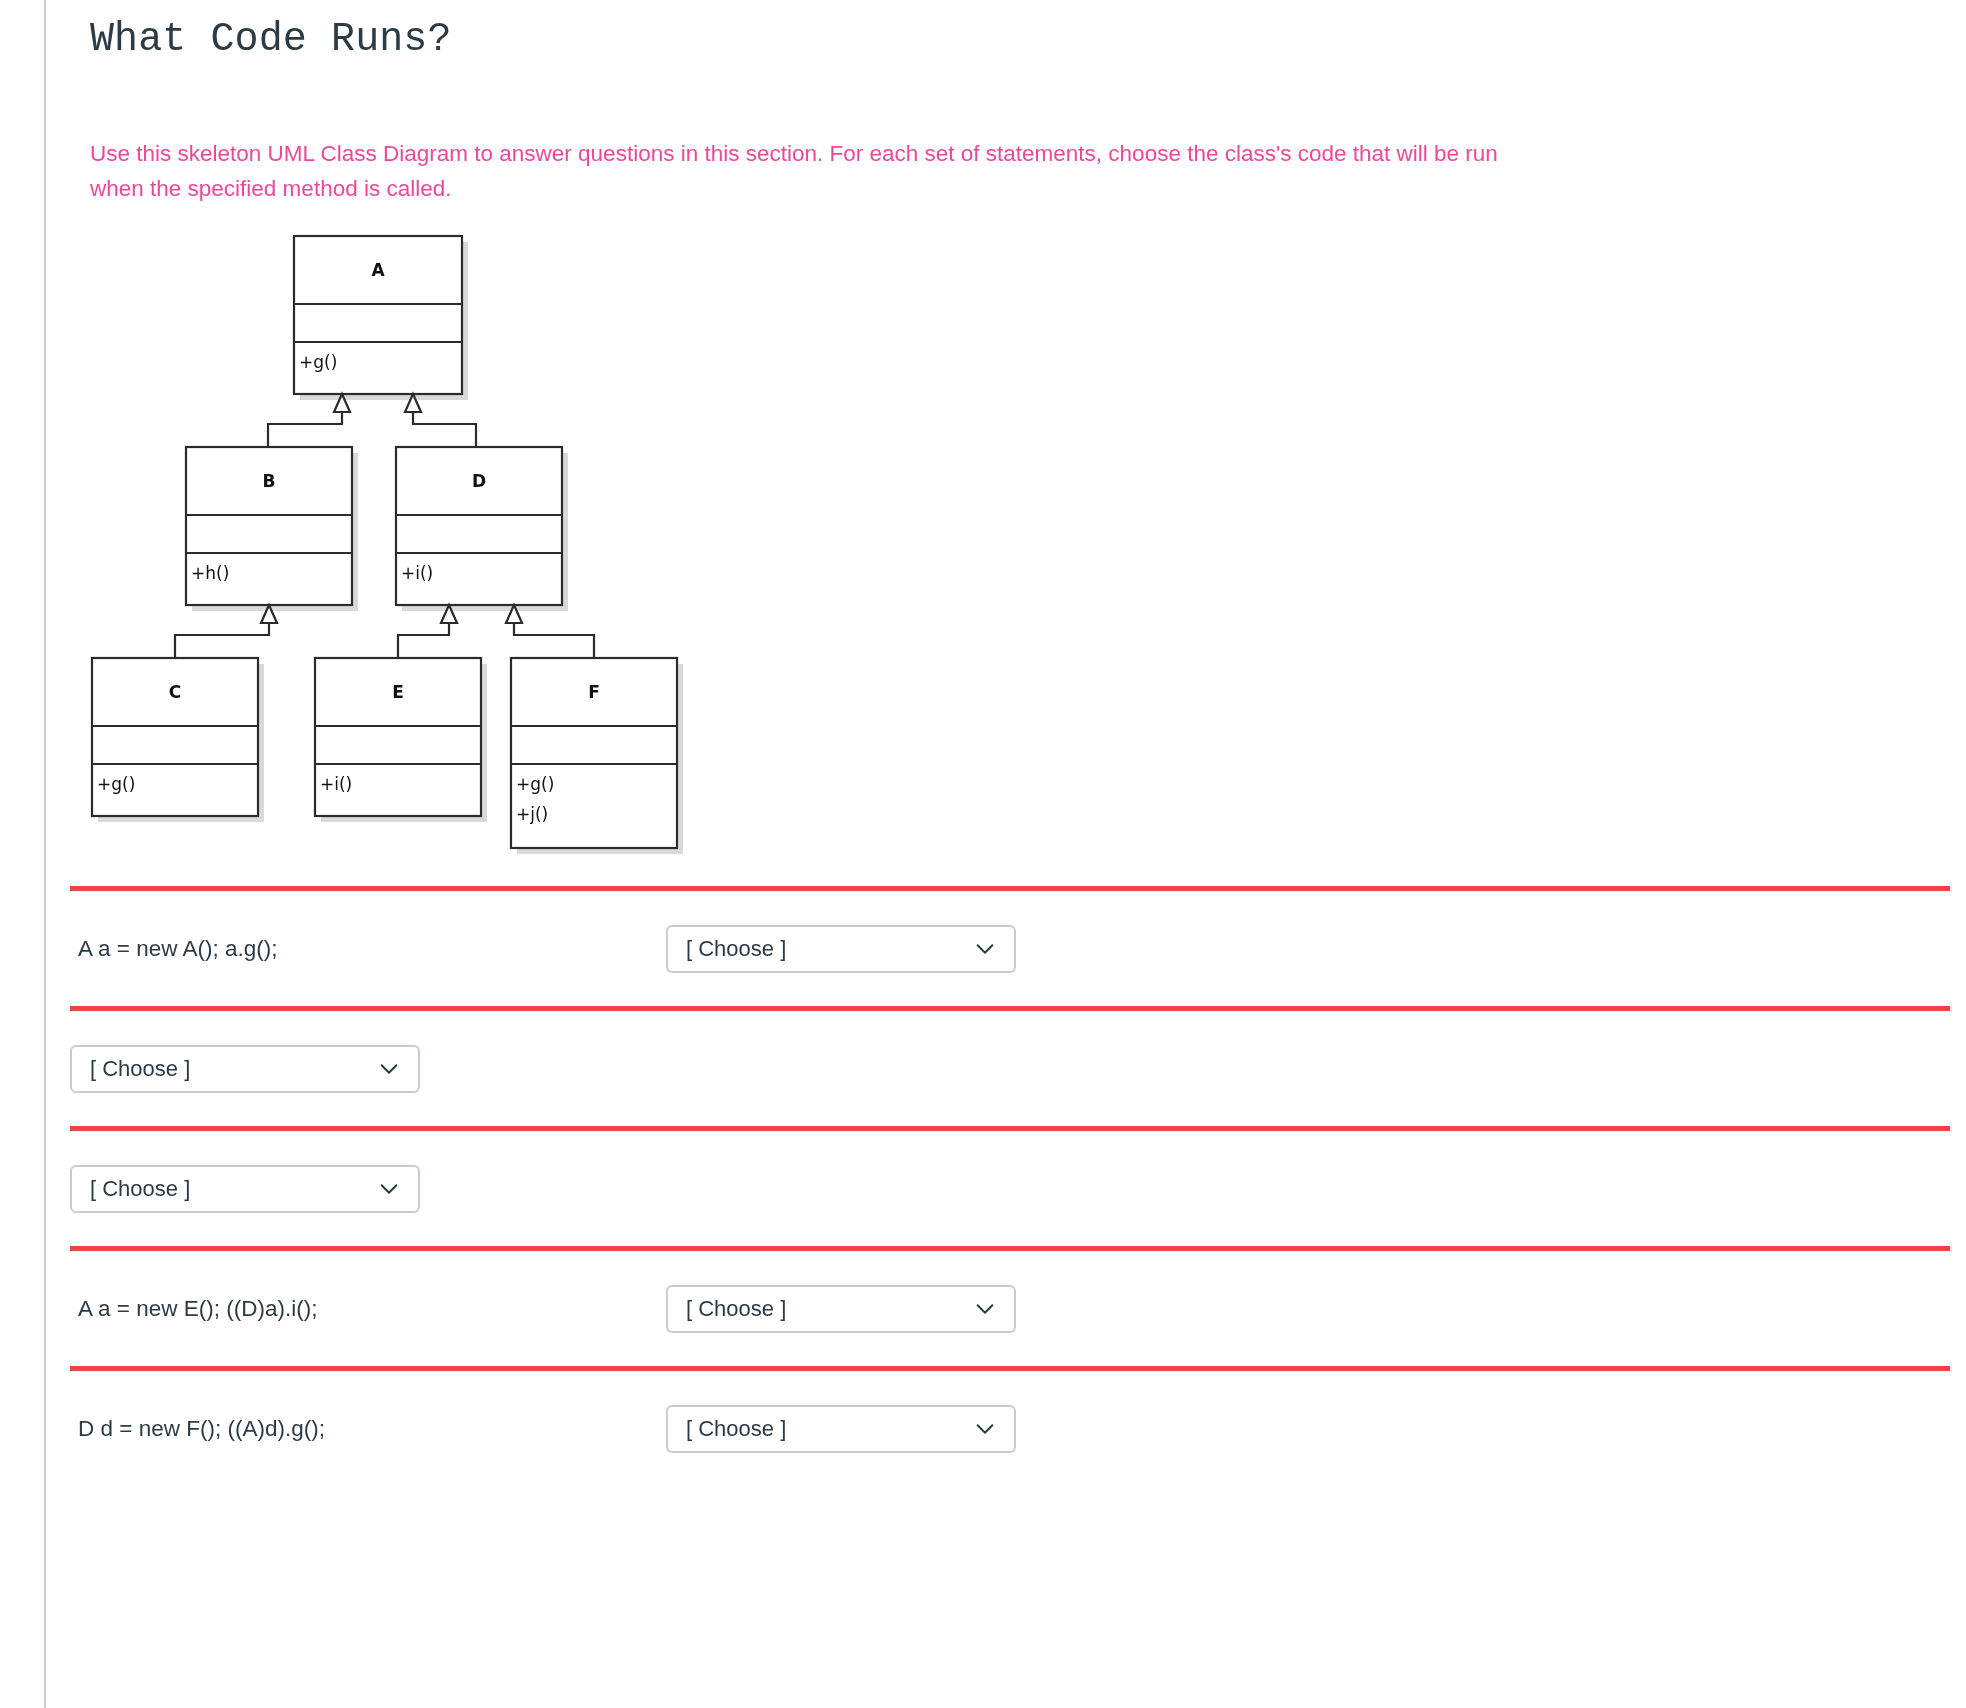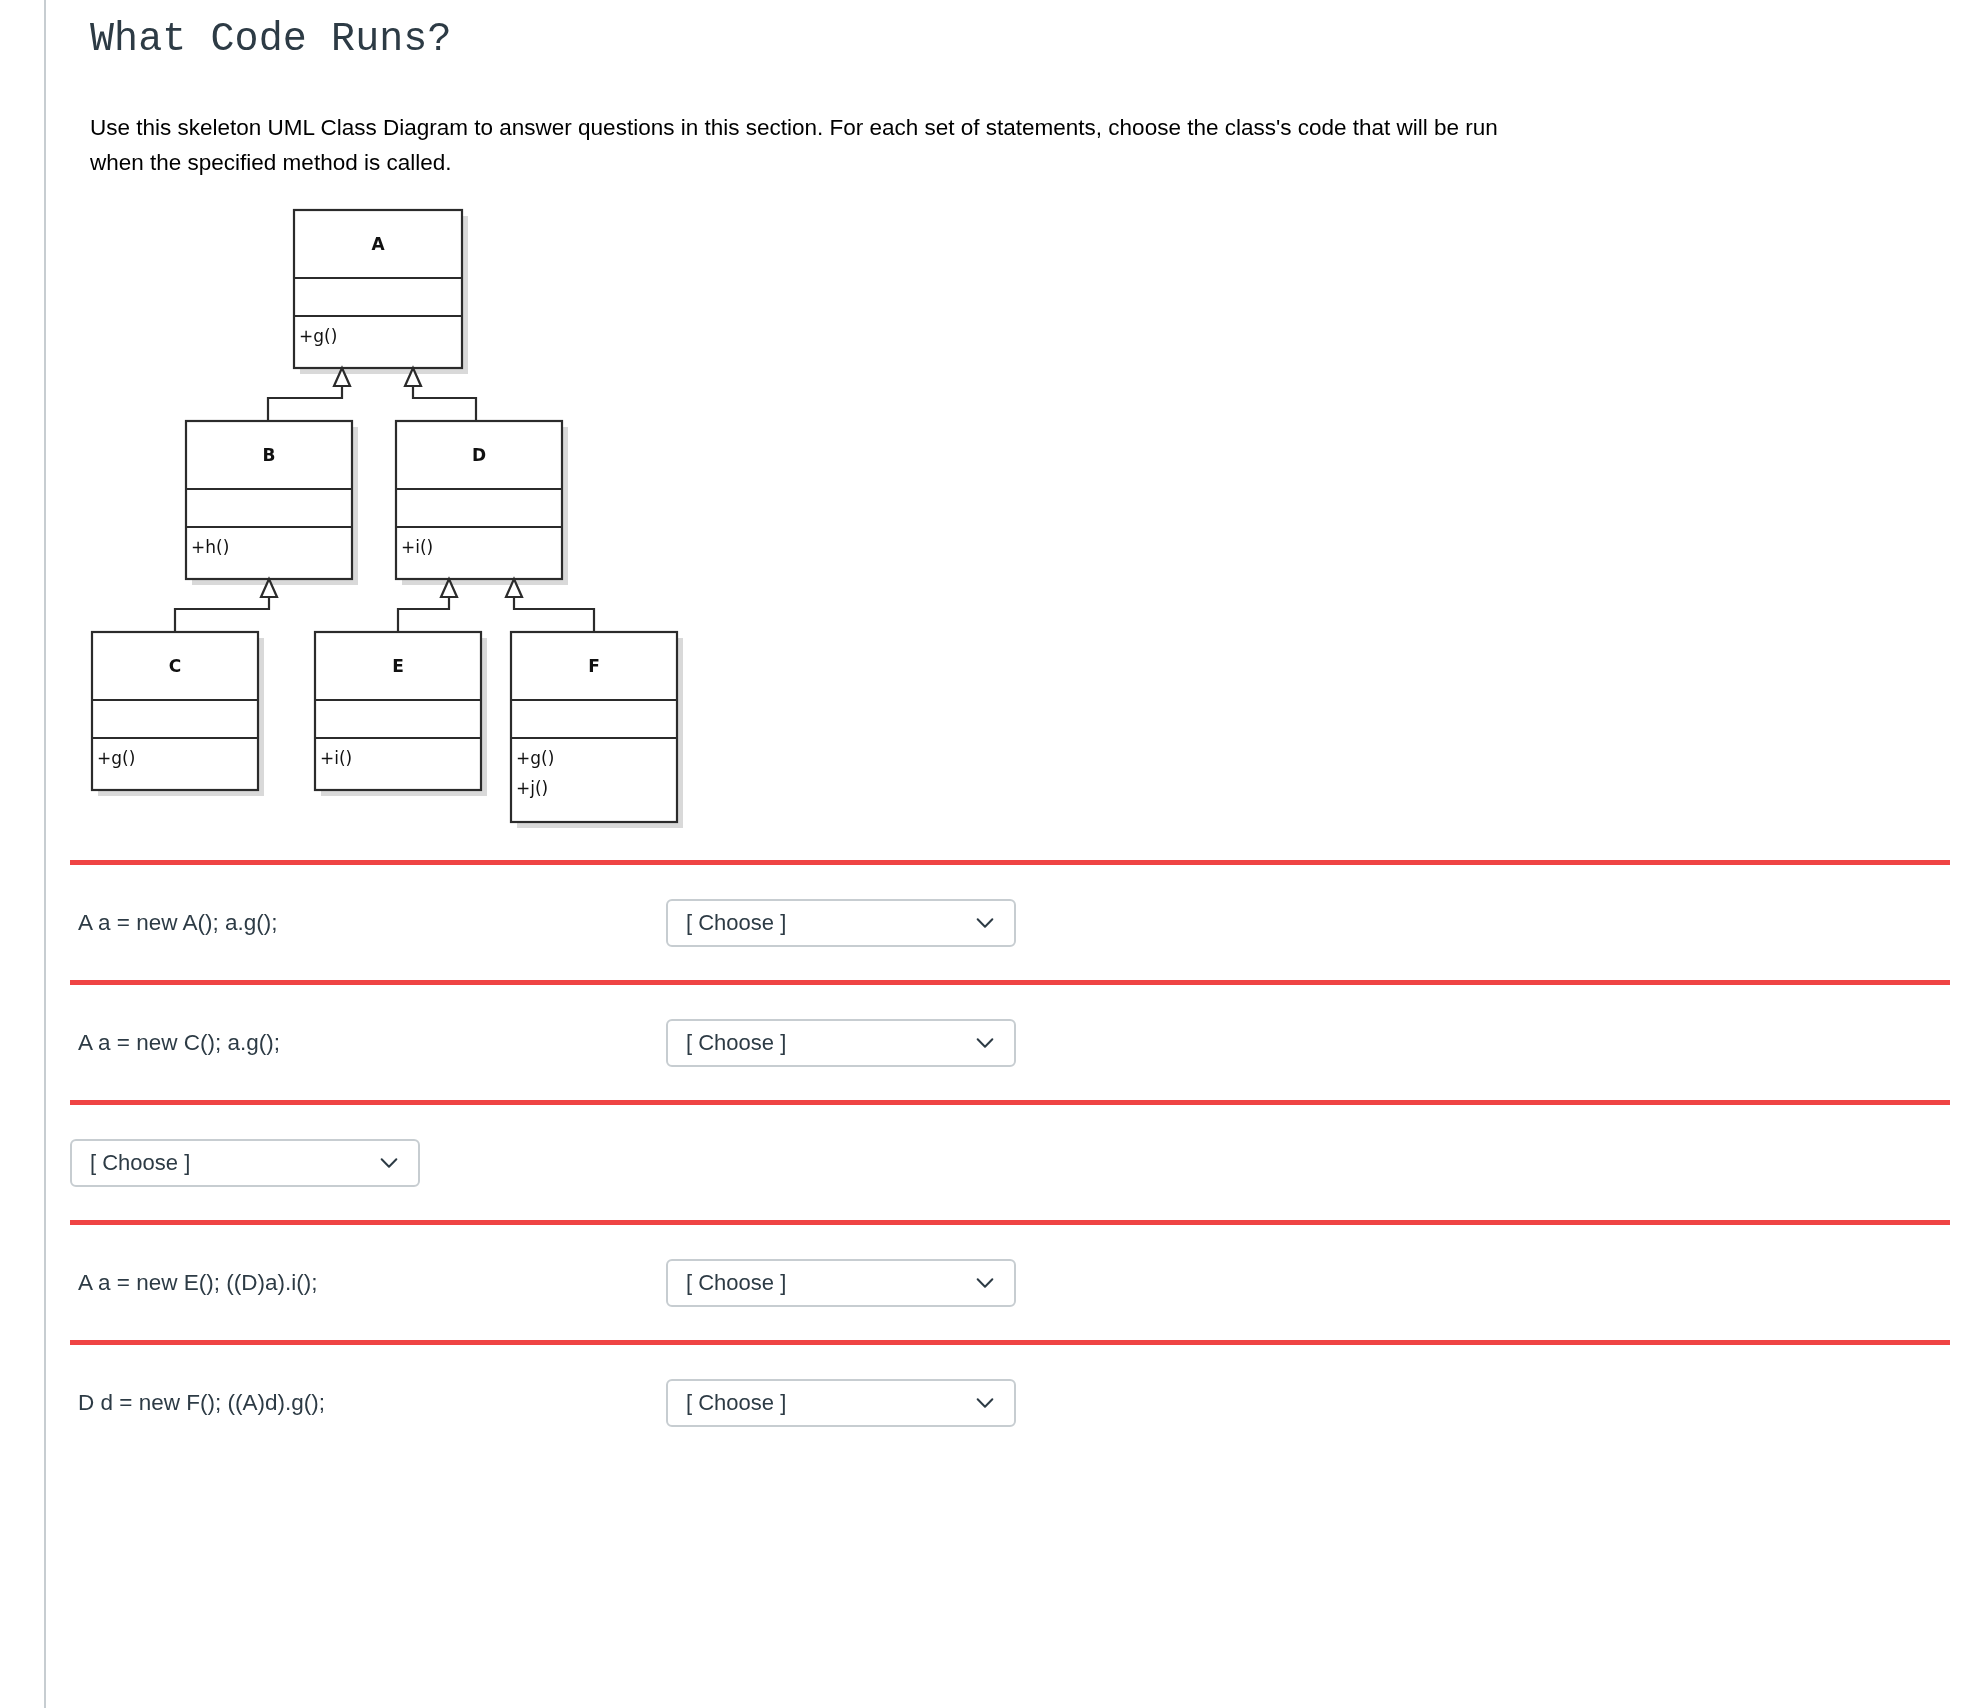--- a/index.html
+++ b/index.html
@@ -32,23 +32,23 @@
     font-size: 40px;
     font-weight: 400;
     color: #2d3b45;
     margin: 0 0 9px 0;
     letter-spacing: 0.1px;
     line-height: 1.3;
     font-family: Liberation Mono, monospace;
   }
   p.intro {
     font-size: 22.5px;
-    color: #000000;
+    color: #ec4899;
     line-height: 1.56;
-    margin: 44px 0 0 0;
+    margin: 70px 0 0 0;
     max-width: 1460px;
   }
 
   
   .uml {
     position: relative;
     width: 700px;
     height: 630px;
     margin-top: 20px;
     margin-left: -20px;
@@ -217,21 +217,20 @@
             <span class="chev">
               <svg viewBox="0 0 24 24" width="22" height="22">
                   <path d="M4 8 L12 16 L20 8" fill="none" stroke="#2d3b45" stroke-width="2.2" stroke-linecap="round" stroke-linejoin="round"></path>
                 </svg>
             </span>
           </div>
         </div>
       </div>
 
       <div class="qrow">
-        <div class="stmt">A a = new C(); a.g();</div>
         <div class="answer">
           <div class="select">
             <span class="sel-label">[ Choose ]</span>
             <span class="chev">
               <svg viewBox="0 0 24 24" width="22" height="22">
                   <path d="M4 8 L12 16 L20 8" fill="none" stroke="#2d3b45" stroke-width="2.2" stroke-linecap="round" stroke-linejoin="round"></path>
                 </svg>
             </span>
           </div>
         </div>

